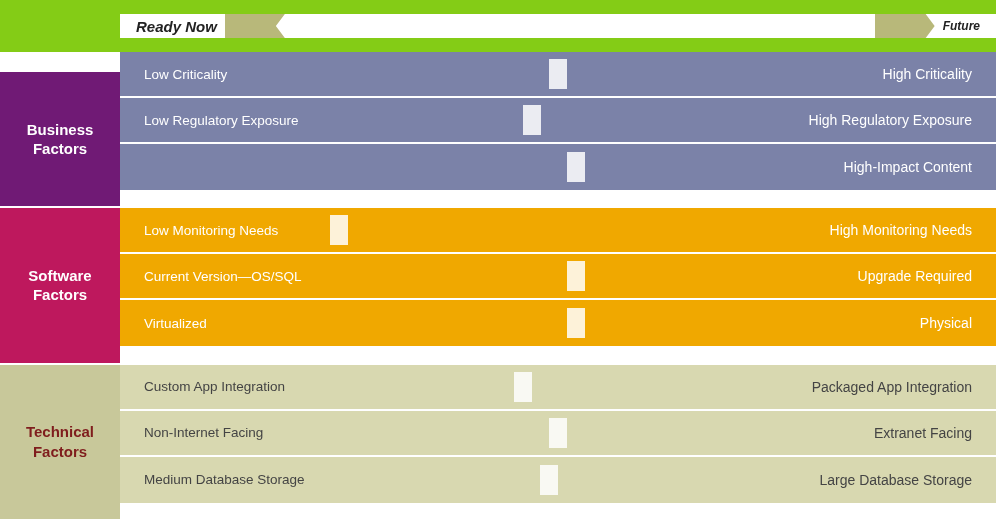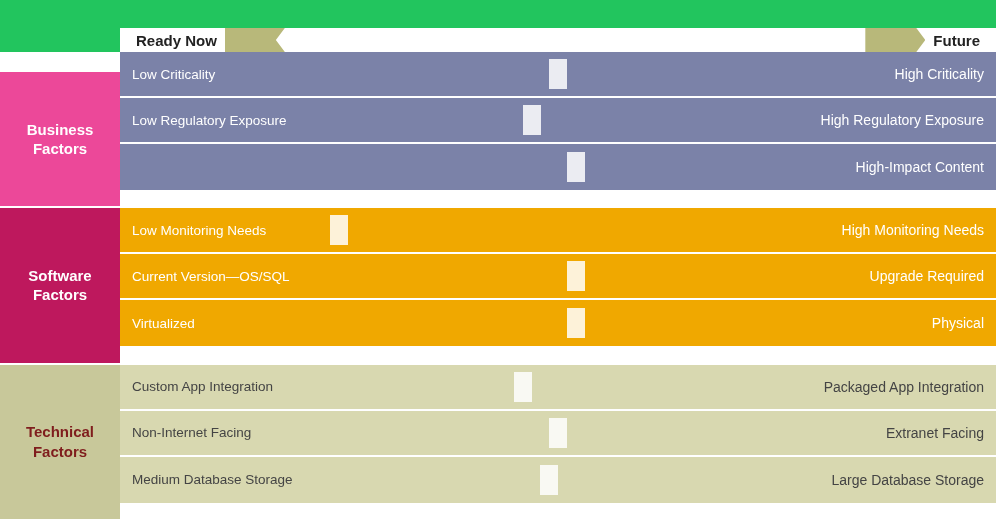--- a/index.html
+++ b/index.html
@@ -14,23 +14,24 @@
     .container {
       width: 996px;
       height: 519px;
       display: flex;
       flex-direction: column;
     }
 
     
     .header-row {
       display: flex;
-      align-items: flex-end;
+      align-items: center;
       height: 52px;
-      background: #22c55e;
+      background: #84cc16;
+      font-style: italic;
     }
     .header-label-cell {
       width: 120px;
       background: #fff;
       flex-shrink: 0;
     }
     .header-content {
       flex: 1;
       display: flex;
       align-items: center;
@@ -44,21 +45,21 @@
       gap: 8px;
       font-weight: bold;
       font-size: 15px;
       color: #222;
     }
     .header-future {
       display: flex;
       align-items: center;
       gap: 8px;
       font-weight: bold;
-      font-size: 15px;
+      font-size: 12px;
       color: #222;
     }
     .arrow-left {
       width: 60px;
       height: 24px;
       background: #b8b87a;
       clip-path: polygon(100% 0%, 85% 50%, 100% 100%, 0% 100%, 0% 0%);
       display: inline-block;
     }
     .arrow-right {
@@ -89,38 +90,38 @@
       display: flex;
       align-items: center;
       justify-content: center;
       font-size: 15px;
       font-weight: bold;
       color: #fff;
       text-align: center;
       padding: 8px;
       line-height: 1.3;
     }
-    .section-label.business { background: #ec4899; margin-top: 20px; }
+    .section-label.business { background: #701a75; margin-top: 20px; }
     .section-label.software { background: #be185d; }
     .section-label.technical { background: #c8c89a; color: #7f1d1d; }
 
     
     .rows-container {
       flex: 1;
       display: flex;
       flex-direction: column;
     }
 
     
     .factor-row {
       display: flex;
       align-items: center;
       height: 46px;
       position: relative;
-      padding: 0;
+      padding: 12px;
     }
     .factor-row:not(:last-child) {
       border-bottom: 2px solid #fff;
     }
 
     .business .factor-row { background: #7b82a8; }
     .software .factor-row { background: #f0a800; }
     .technical .factor-row { background: #d8d8b0; }
 
     .row-left-label {

